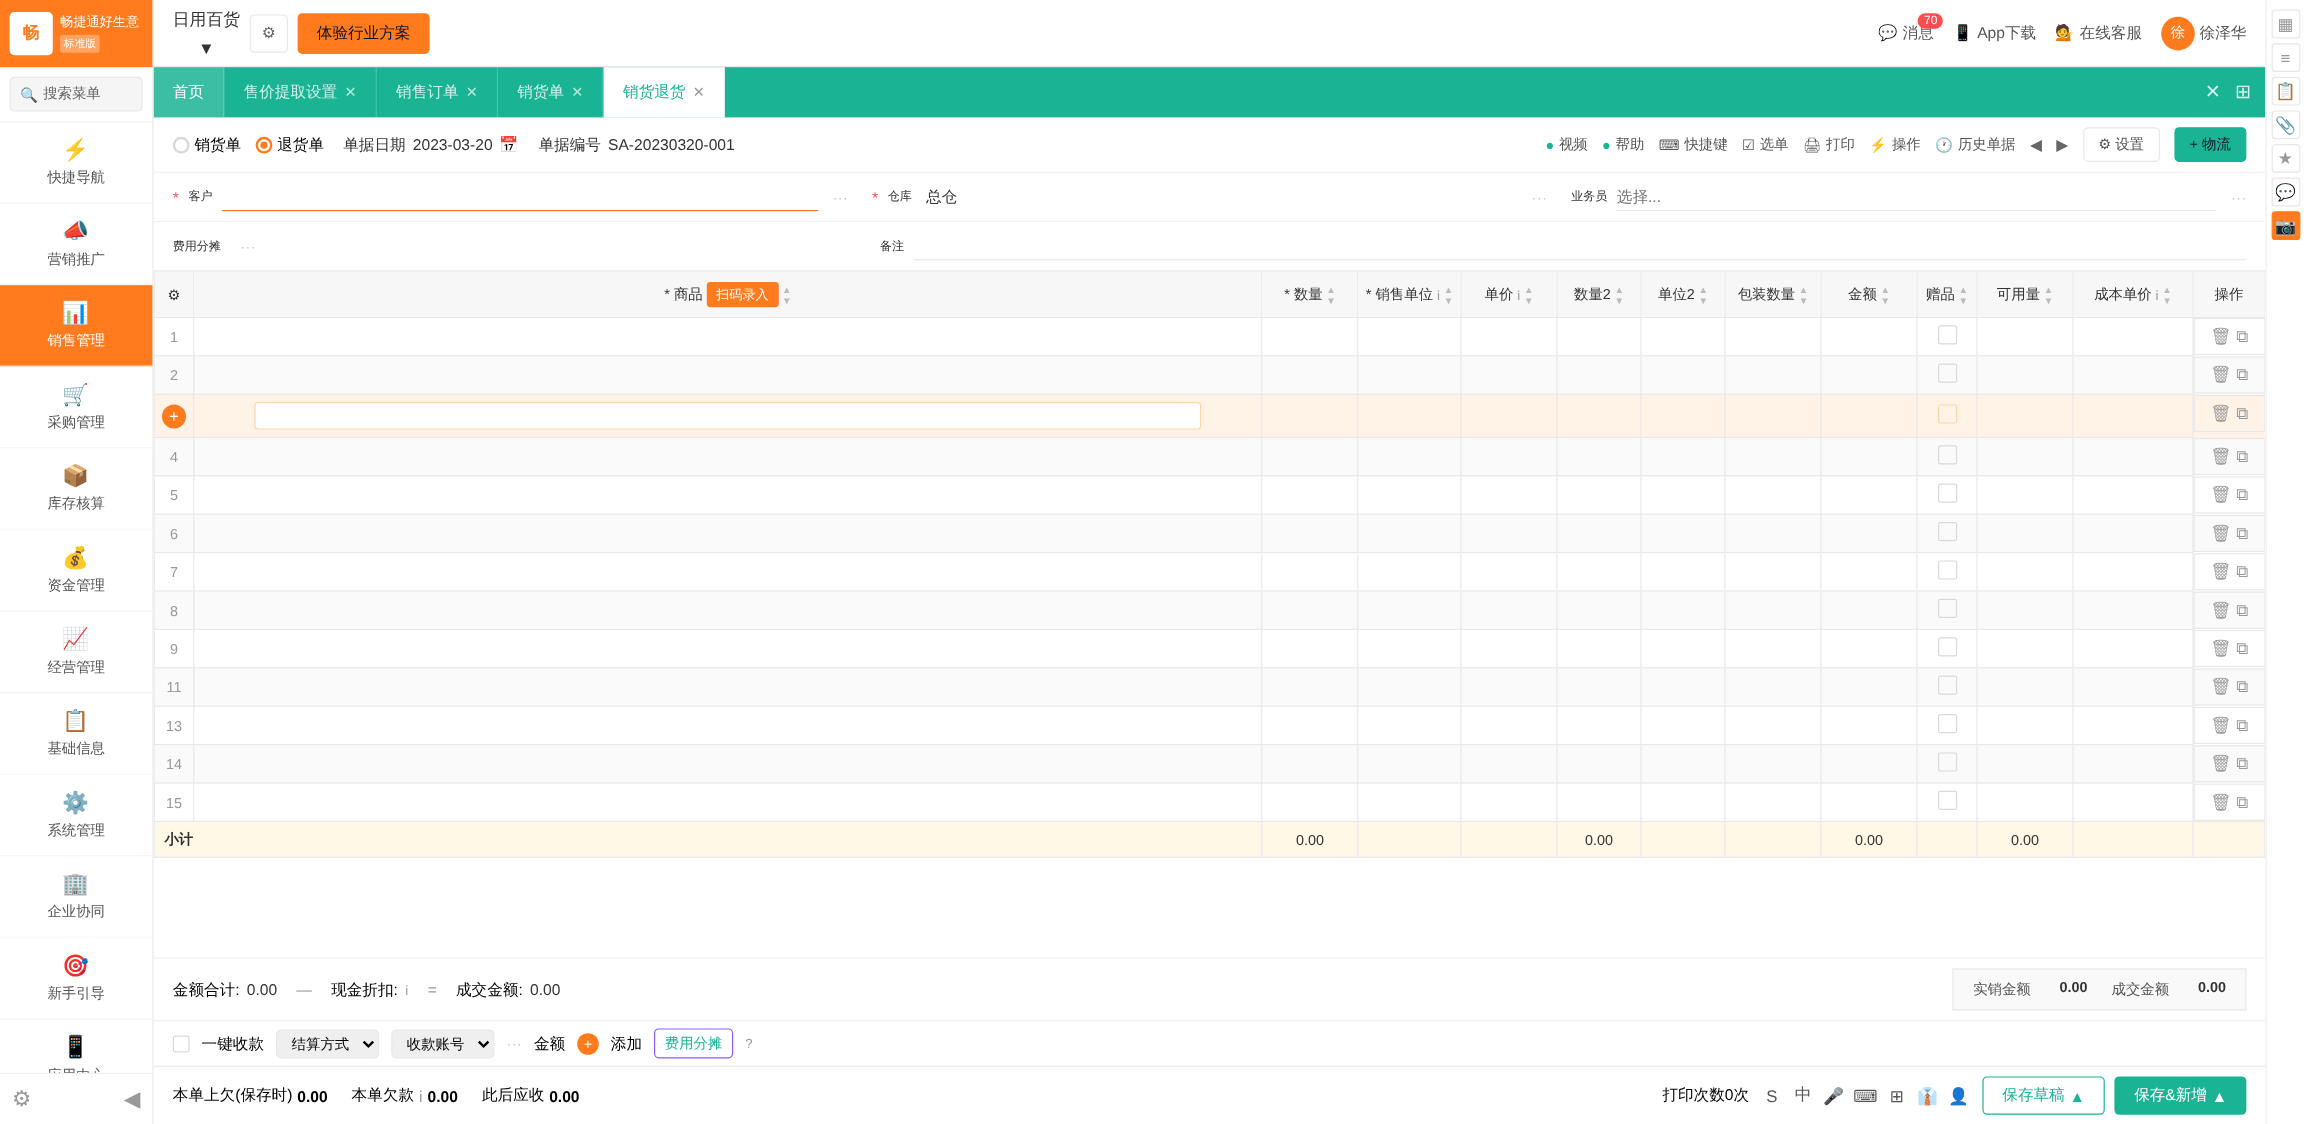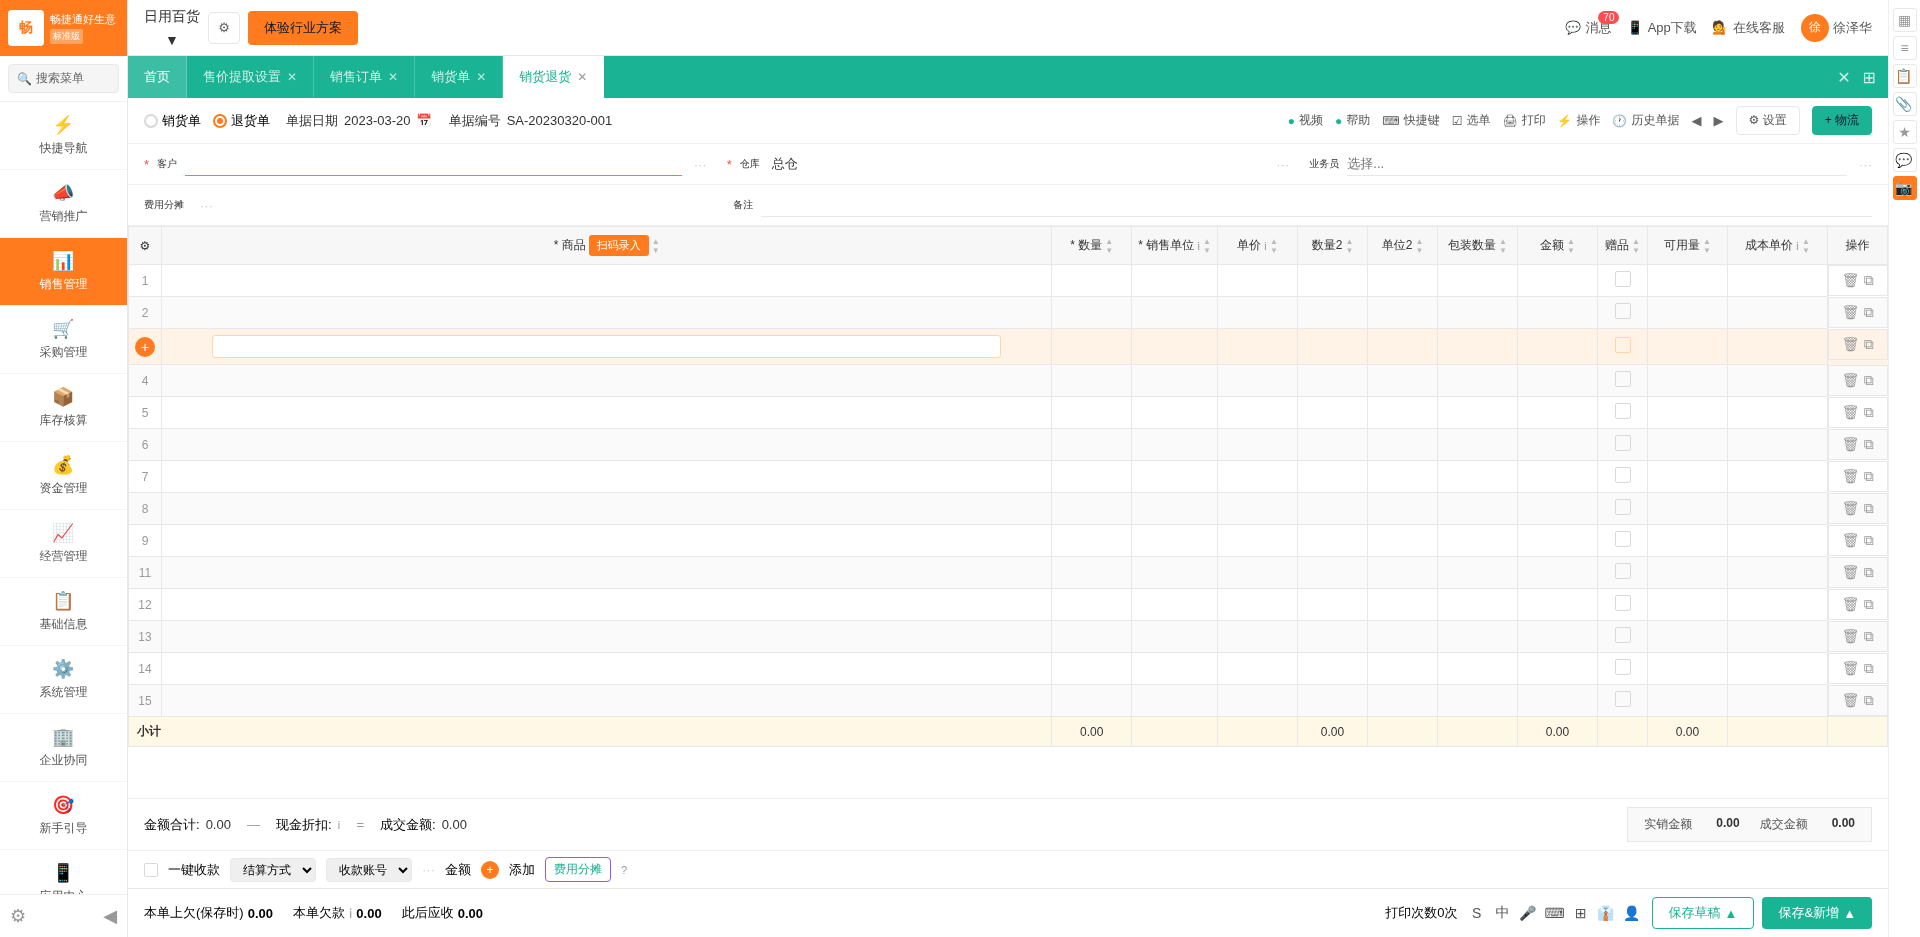--- a/index.html
+++ b/index.html
@@ -614,38 +614,20 @@
               <td><span class="checkbox-cell"></span></td>
               <td></td>
               <td></td>
               <td class="action-icons">
                 <span class="action-icon">🗑</span>
                 <span class="action-icon">⧉</span>
               </td>
             </tr>
             <tr>
               <td><span class="row-num">11</span></td>
-              <td></td>
-              <td></td>
-              <td></td>
-              <td></td>
-              <td></td>
-              <td></td>
-              <td></td>
-              <td></td>
-              <td><span class="checkbox-cell"></span></td>
-              <td></td>
-              <td></td>
-              <td class="action-icons">
-                <span class="action-icon">🗑</span>
-                <span class="action-icon">⧉</span>
-              </td>
-            </tr>
-            <tr>
-              <td><span class="row-num">12</span></td>
               <td></td>
               <td></td>
               <td></td>
               <td></td>
               <td></td>
               <td></td>
               <td></td>
               <td></td>
               <td><span class="checkbox-cell"></span></td>
               <td></td>

